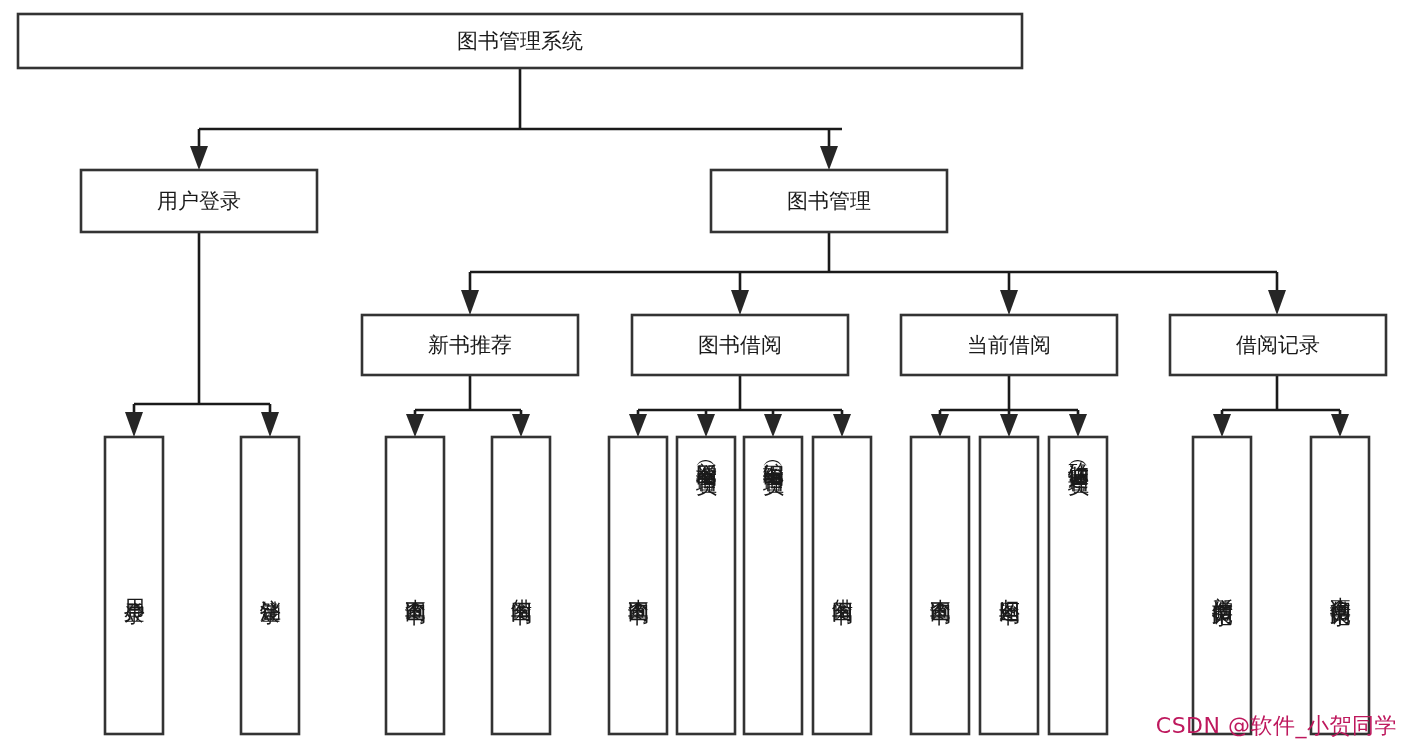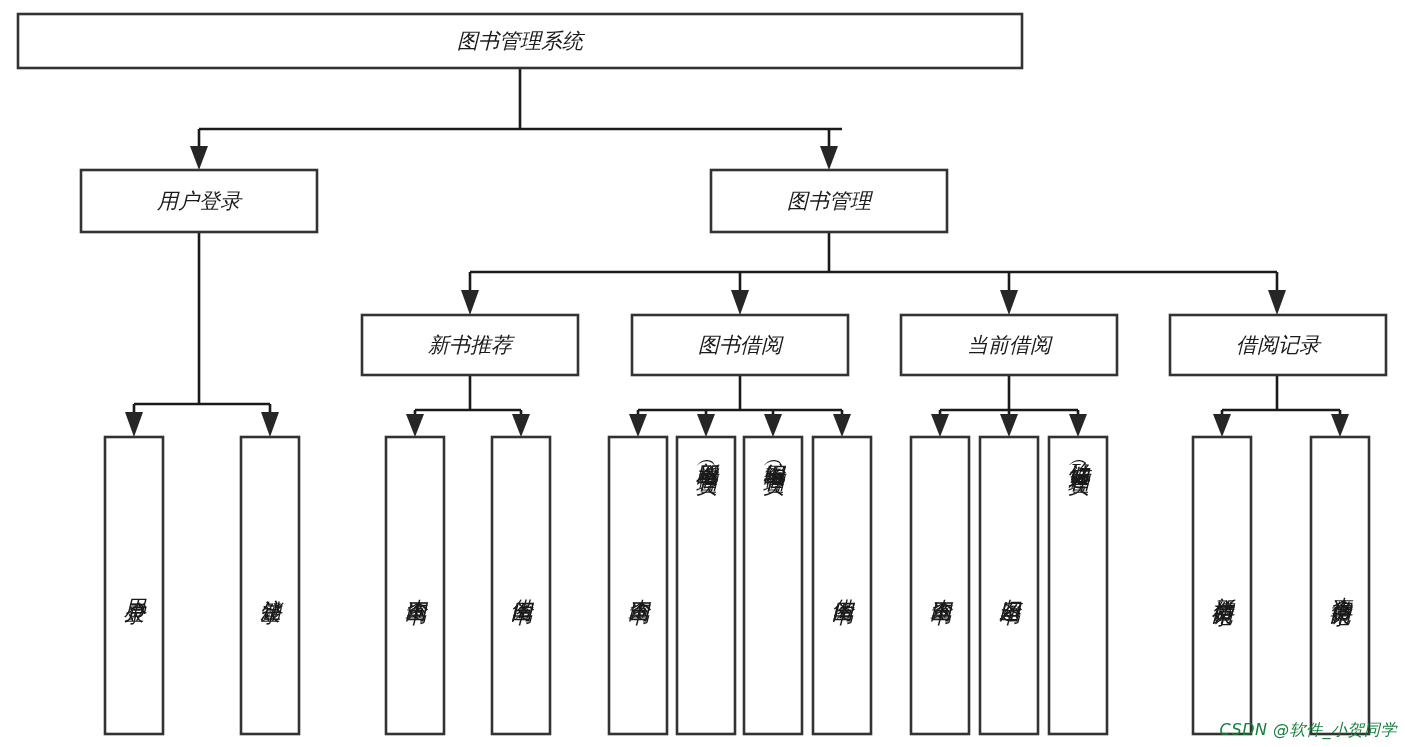--- a/index.html
+++ b/index.html
@@ -11,21 +11,20 @@
     width: 1405px;
     height: 747px;
     font-family: "DejaVu Sans", "Liberation Sans", sans-serif;
     overflow: hidden;
   }
   #diagram-root {
     position: relative;
     width: 1405px;
     height: 747px;
     background: #ffffff;
-    font-style: italic;
   }
   svg#flow-svg {
     position: absolute;
     left: 0;
     top: 0;
     width: 1405px;
     height: 747px;
   }
   .node-box {
     fill: #ffffff;
@@ -65,22 +64,22 @@
     color: #1a1a1a;
     letter-spacing: 2px;
     white-space: nowrap;
     text-align: center;
   }
   #watermark {
     position: absolute;
     right: 8px;
     bottom: 6px;
     font-family: "DejaVu Sans", "Liberation Sans", sans-serif;
-    font-size: 16px;
-    color: #15803d;
+    font-size: 22px;
+    color: #be185d;
     white-space: nowrap;
     letter-spacing: 0.5px;
   }
 </style>
 </head>
 <body>
 
 <div id="diagram-root">
 
   <svg id="flow-svg" viewBox="0 0 1405 747">

